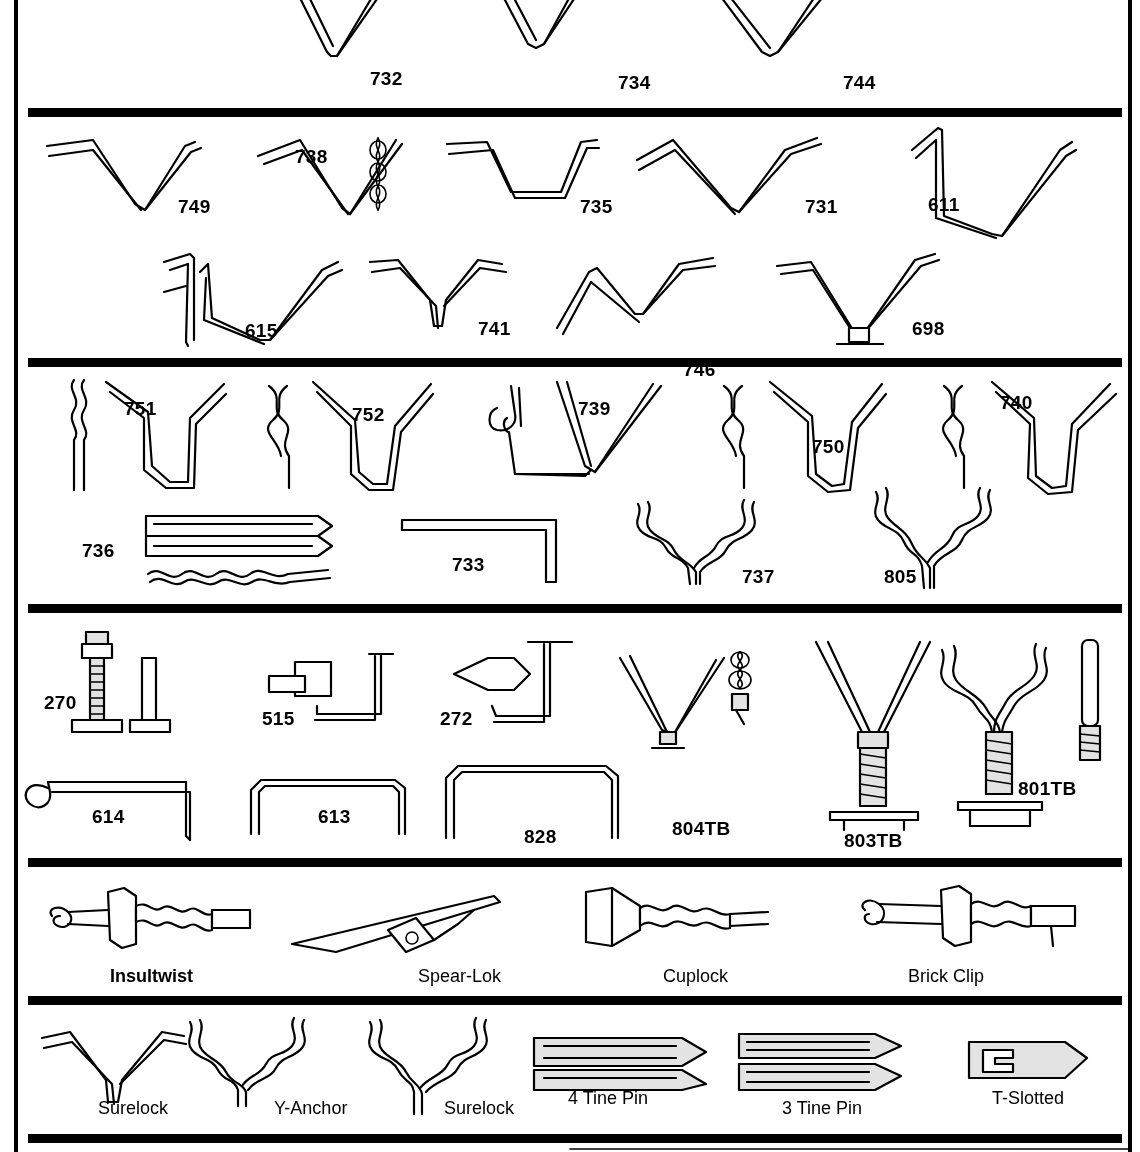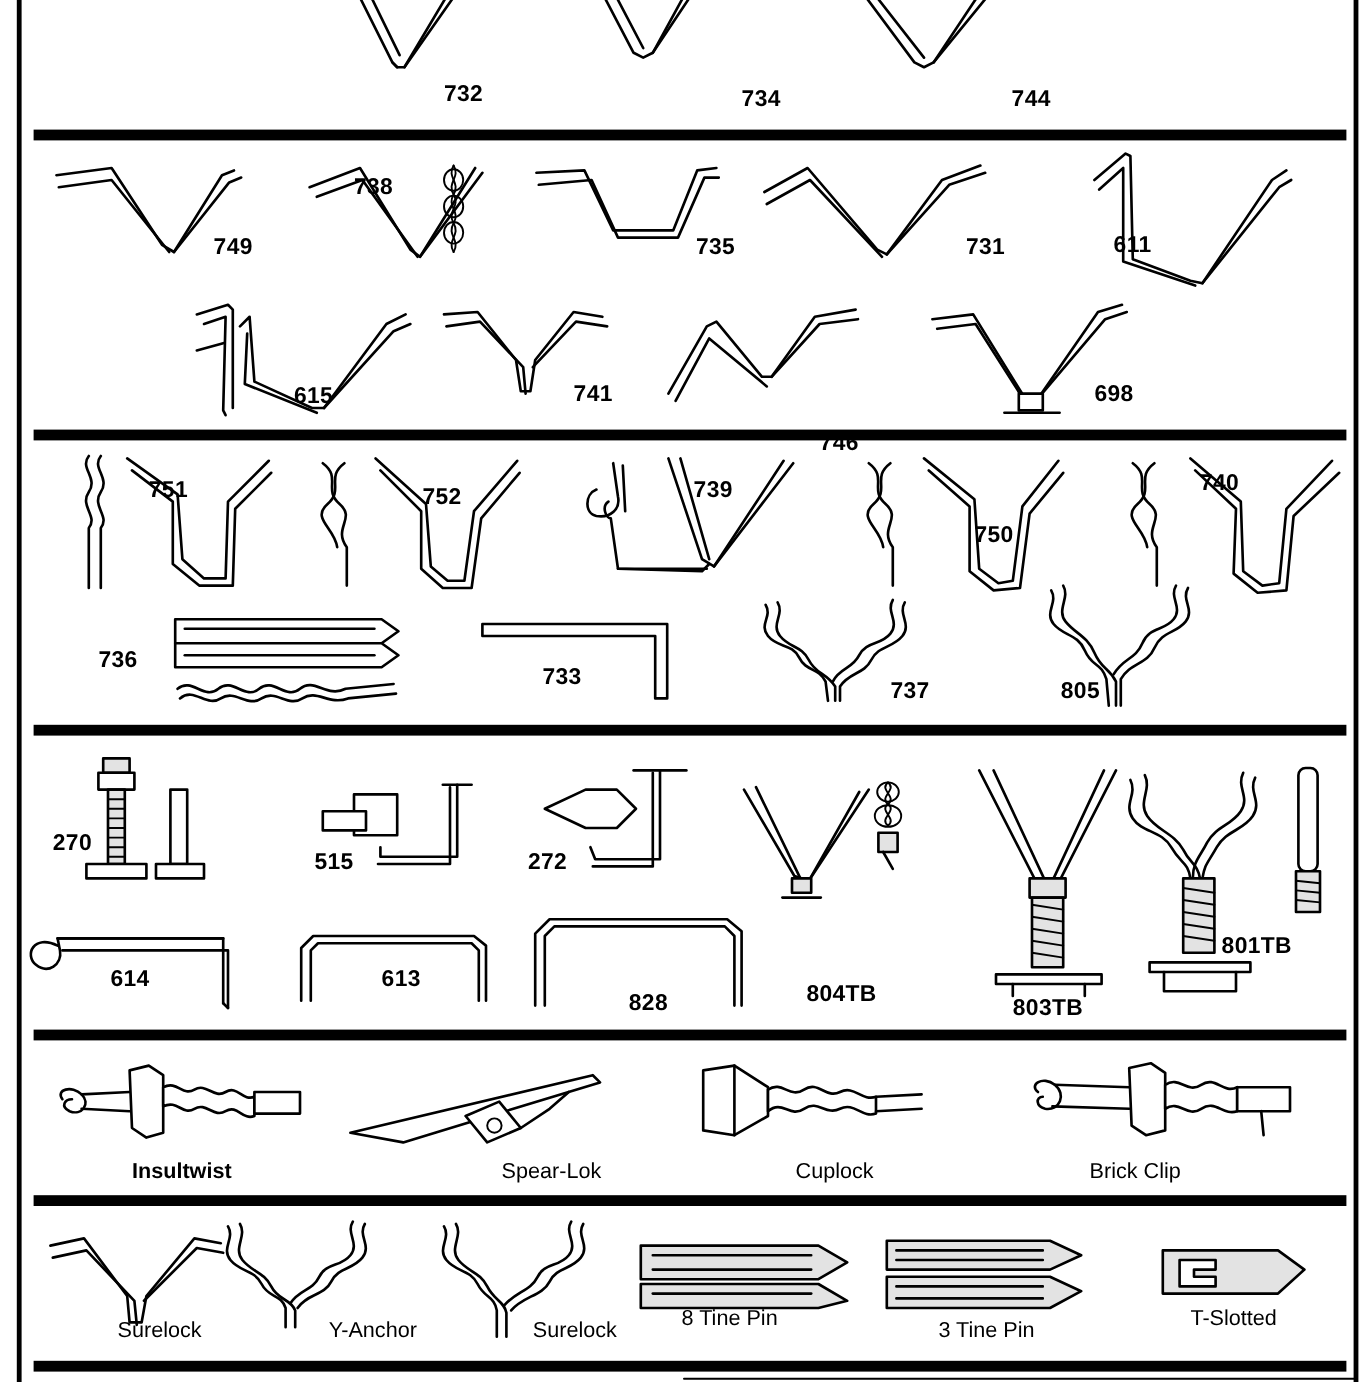--- a/index.html
+++ b/index.html
@@ -433,21 +433,21 @@
   <div class="caption" style="left:444px;top:1098px;">Surelock</div>
 
   <div class="item" style="left:530px;top:1034px;">
     <svg width="185" height="60" viewBox="0 0 185 60">
       <path class="wg" d="M4 4 L152 4 L176 18 L152 32 L4 32 Z"></path>
       <path class="w" d="M14 12 L146 12 M14 24 L146 24"></path>
       <path class="wg" d="M4 36 L152 36 L176 50 L152 56 L4 56 Z"></path>
       <path class="w" d="M14 44 L146 44"></path>
     </svg>
   </div>
-  <div class="caption" style="left:568px;top:1088px;">8 Tine Pin</div>
+  <div class="caption" style="left:568px;top:1088px;">4 Tine Pin</div>
 
   <div class="item" style="left:735px;top:1030px;">
     <svg width="180" height="70" viewBox="0 0 180 70">
       <path class="wg" d="M4 4 L140 4 L166 16 L140 28 L4 28 Z"></path>
       <path class="w" d="M12 12 L134 12 M12 20 L134 20"></path>
       <path class="wg" d="M4 34 L140 34 L166 46 L140 60 L4 60 Z"></path>
       <path class="w" d="M12 42 L134 42 M12 52 L134 52"></path>
     </svg>
   </div>
   <div class="caption" style="left:782px;top:1098px;">3 Tine Pin</div>

